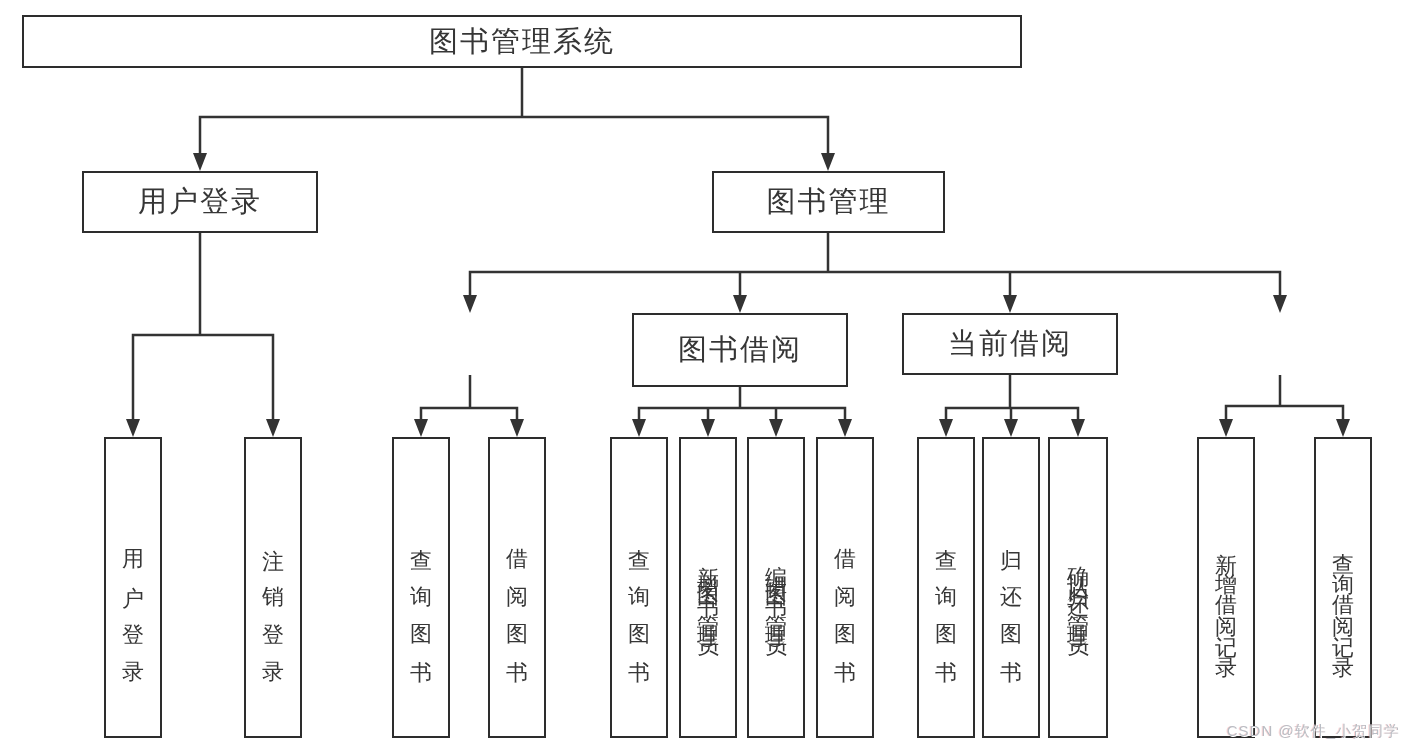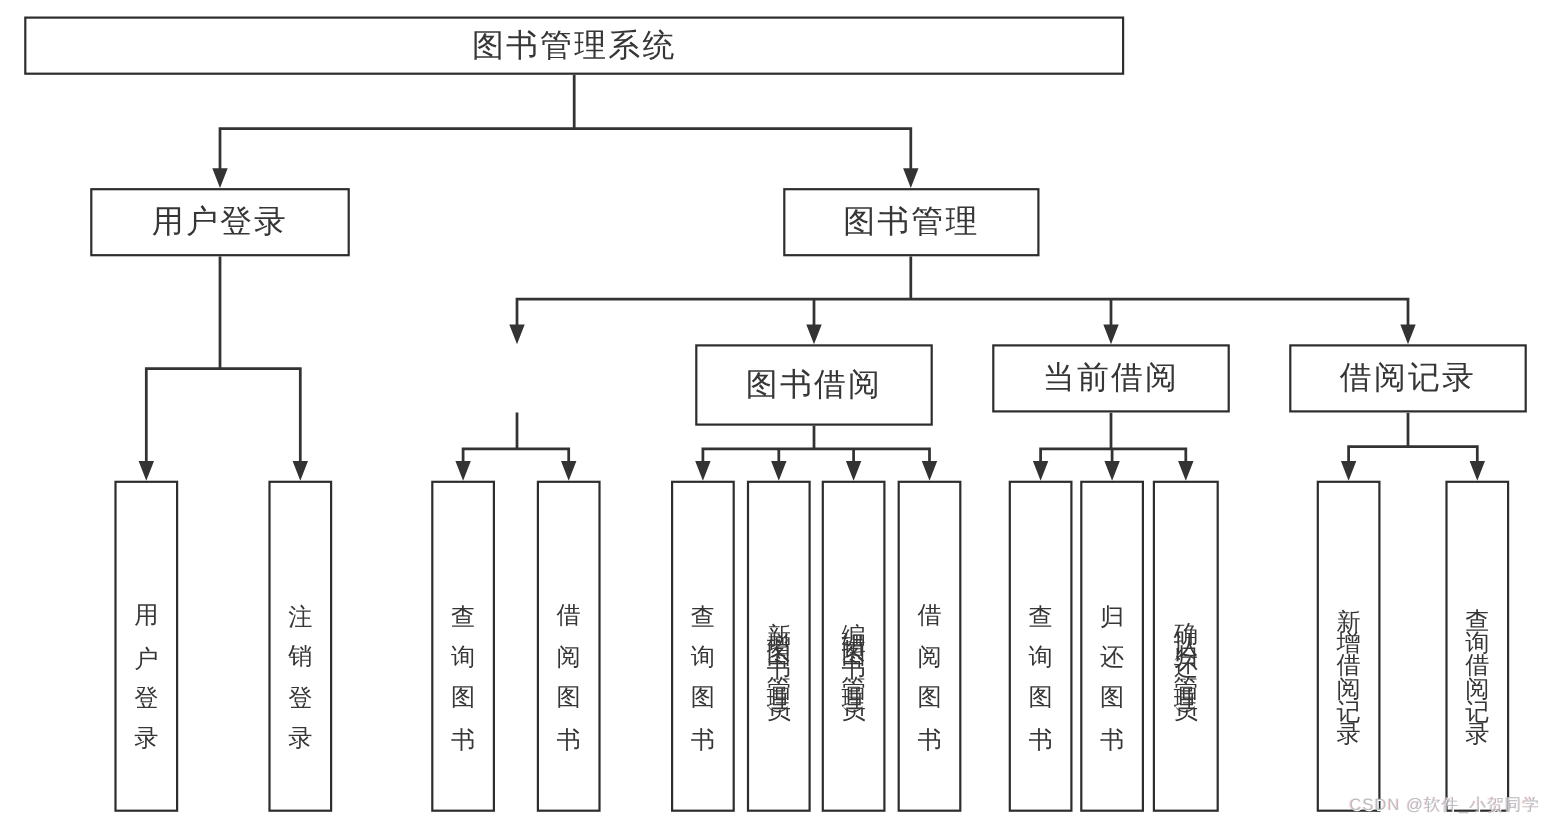--- a/index.html
+++ b/index.html
@@ -71,23 +71,20 @@
   <div class="node hbox" style="left:712px;top:171px;width:233px;height:62px">
     <span class="lbl">图书管理</span>
   </div>
 
   <div class="node hbox" style="left:632px;top:313px;width:216px;height:74px">
     <span class="lbl">图书借阅</span>
   </div>
   <div class="node hbox" style="left:902px;top:313px;width:216px;height:62px">
     <span class="lbl">当前借阅</span>
   </div>
-  <div class="node hbox" style="left:1172px;top:313px;width:216px;height:62px">
-    <span class="lbl">借阅记录</span>
-  </div>
 
   <div class="node vbox spread" style="left:104px;top:437px;width:58px;height:301px">
     <span class="lbl">用户登录</span>
   </div>
   <div class="node vbox spread" style="left:244px;top:437px;width:58px;height:301px">
     <span class="lbl">注销登录</span>
   </div>
 
   <div class="node vbox spread" style="left:392px;top:437px;width:58px;height:301px">
     <span class="lbl">查询图书</span>

